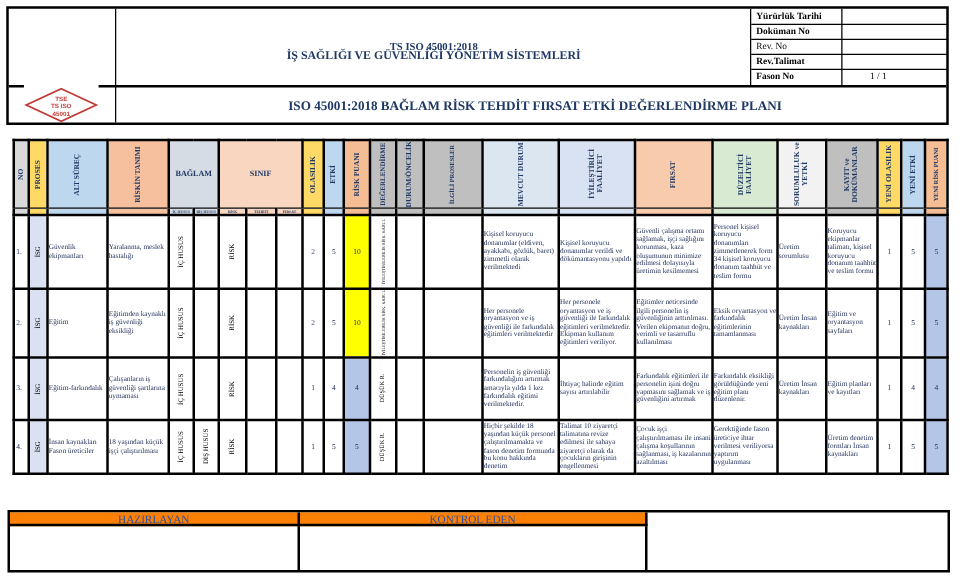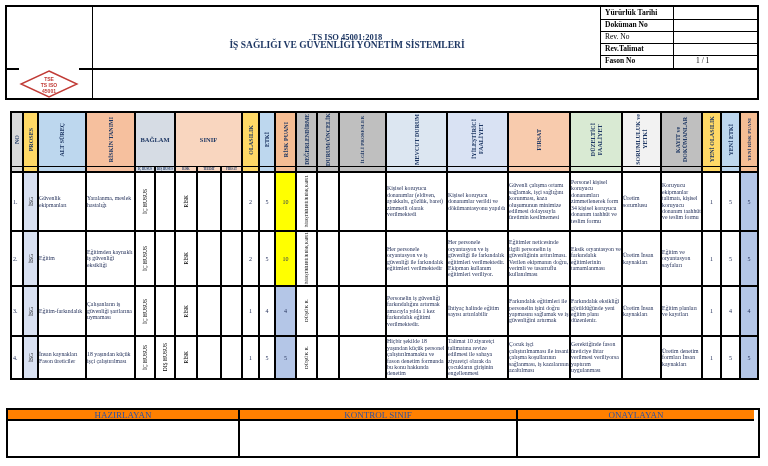--- a/index.html
+++ b/index.html
@@ -55,20 +55,21 @@
   </div>
 
   <svg class="abs" style="left:12px;top:58px;z-index:3;" width="60" height="34" viewBox="0 0 60 34">
     <rect x="0" y="0" width="60" height="11" fill="#fff"></rect>
     <polygon points="30,6 58,19 30,32 2,19" fill="#fff" stroke="#C13B36" stroke-width="1.4"></polygon>
     <text x="30" y="15.5" font-size="5" font-weight="bold" fill="#C13B36" text-anchor="middle" font-family="Liberation Sans,sans-serif">TSE</text>
     <text x="30" y="21.5" font-size="5" font-weight="bold" fill="#C13B36" text-anchor="middle" font-family="Liberation Sans,sans-serif">TS ISO</text>
     <text x="30" y="27.5" font-size="5" font-weight="bold" fill="#C13B36" text-anchor="middle" font-family="Liberation Sans,sans-serif">45001</text>
   </svg>
 
+  <div class="abs navy" style="left:92px;top:73px;width:658px;text-align:center;font-weight:bold;font-size:10.5px;">ISO 45001:2018 BAĞLAM RİSK TEHDİT FIRSAT ETKİ DEĞERLENDİRME PLANI</div>
 </div>
 
 <table class="main abs" style="left:10px;top:111px;width:747px;">
 <colgroup>
 <col style="width:12px">
       <col style="width:15px">
       <col style="width:48px">
       <col style="width:49px">
 <col style="width:20px">
       <col style="width:20px">
@@ -393,17 +394,16 @@
   <td class="cellp">Üretim denetim formları İnsan kaynakları</td>
   <td class="num">1</td>
   <td class="num">5</td>
   <td class="num" style="background:#B4C6E7;">5</td>
 </tr>
 </tbody>
   </table>
 
 <div class="abs" style="left:6px;top:408px;width:750px;height:46px;border:2px solid #000;">
   <div class="abs fhd" style="left:0;width:230px;border-right:2px solid #000;">HAZIRLAYAN</div>
-  <div class="abs fhd" style="left:232px;width:276px;border-right:2px solid #000;">KONTROL SINIF</div>
-  <div class="abs fhd" style="left:510px;width:236px;">ONAYLAYAN</div>
+  <div class="abs fhd" style="left:232px;width:276px;border-right:2px solid #000;">KONTROL EDEN</div>
   <div class="abs" style="left:230px;top:11px;width:2px;height:35px;background:#000;"></div>
   <div class="abs" style="left:508px;top:11px;width:2px;height:35px;background:#000;"></div>
 </div>
 
 </body></html>

